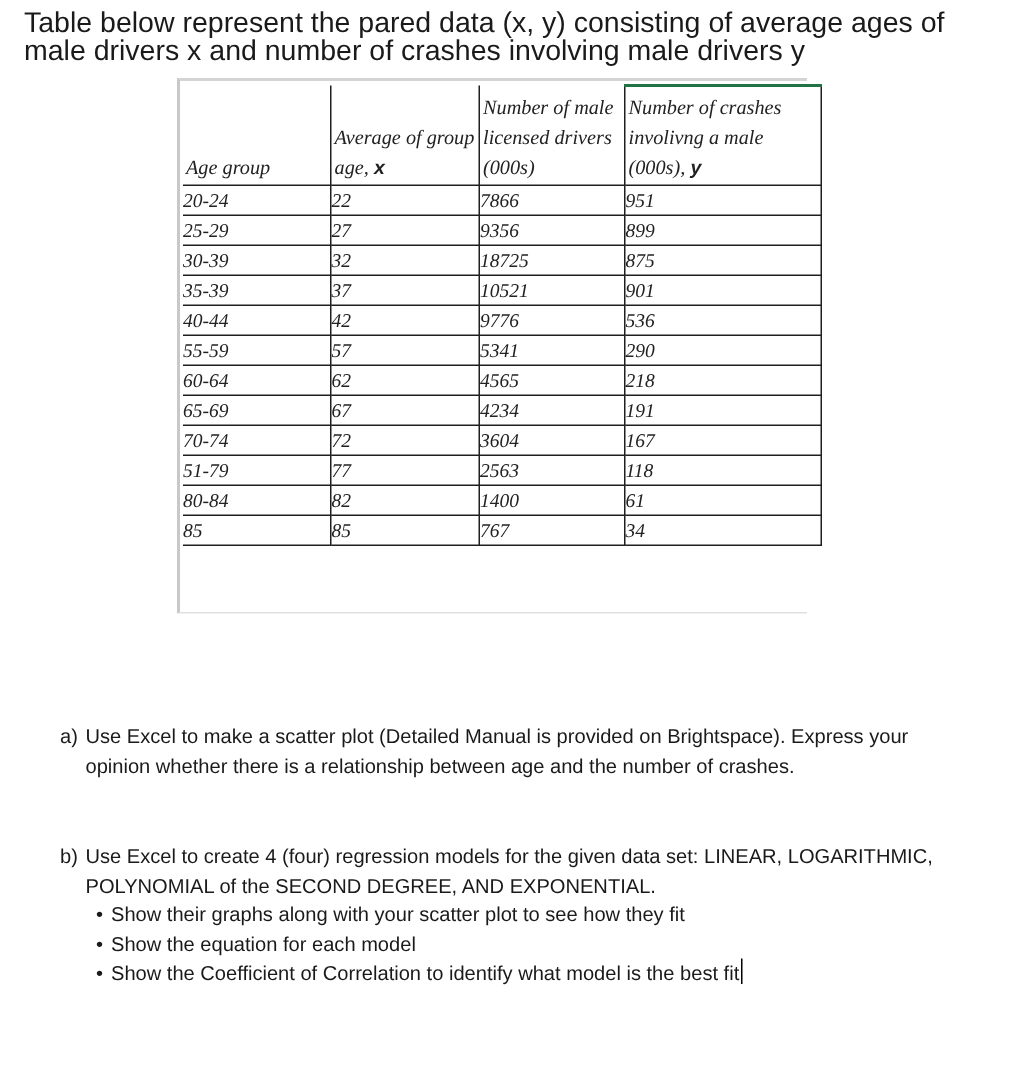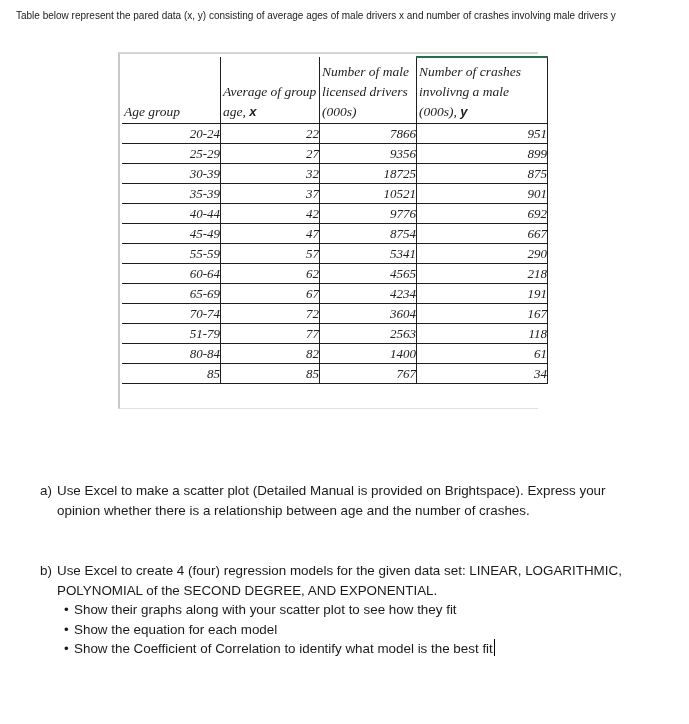--- a/index.html
+++ b/index.html
@@ -1,29 +1,29 @@
 <!DOCTYPE html>
 <html><head>
 <meta charset="utf-8">
 <style>
   html, body { margin: 0; padding: 0; background: #ffffff; }
   body { width: 689px; height: 724px; position: relative; overflow: hidden;
          font-family: "Liberation Sans", "DejaVu Sans", sans-serif; color: #1a1a1a; }
-  .intro { position: absolute; left: 16px; top: 6px; width: 640px; font-size: 10px; line-height: 19px; }
+  .intro { position: absolute; left: 16px; top: 6px; width: 640px; font-size: 19px; line-height: 19px; }
   .sheet { position: absolute; left: 118px; top: 52px; width: 418px; height: 354px;
            border-left: 2px solid #c8c8c8; border-top: 2px solid #d4d4d4; border-bottom: 1px solid #e0e0e0; }
   table.data { position: absolute; left: 122px; top: 56px; border-collapse: collapse;
                font-family: "Liberation Serif", "DejaVu Serif", serif; font-size: 13px; color: #222; }
   table.data td, table.data th { border: 1px solid #1f1f1f; padding: 0; font-style: italic; }
   table.data th { font-weight: normal; text-align: left; vertical-align: bottom; height: 64px;
                   line-height: 20px; padding: 0 2px 1px 2px; font-size: 13.5px; }
   table.data th.c1 { border-left: none; border-top: none; }
   table.data th.c2, table.data th.c3 { border-top: none; }
   table.data th.c4 { border-top: 2px solid #217346; }
-  table.data td { text-align: right; height: 19px; line-height: 19px; }
+  table.data td { text-align: left; height: 19px; line-height: 19px; }
   table.data td.c1 { border-left: none; }
   .c1 { width: 94px; } .c2 { width: 94px; } .c3 { width: 92px; } .c4 { width: 126px; }
   .var { font-family: "Liberation Sans", "DejaVu Sans", sans-serif; font-weight: bold; font-size: 13px; }
   .qa { position: absolute; left: 40px; top: 481px; width: 600px; font-size: 13.4px; line-height: 19.5px; }
   .qb { position: absolute; left: 40px; top: 561px; width: 620px; font-size: 13.4px; line-height: 19.5px; }
   .qlabel { position: absolute; left: 0; top: 0; }
   .qtext { margin-left: 17px; }
   .bullets { margin: 0; padding: 0 0 0 24px; list-style: none; }
   .bullets li { line-height: 19.5px; }
   .bullet-dot { display: inline-block; width: 10px; }
@@ -67,27 +67,21 @@
       <tr>
         <td class="c1">35-39</td>
         <td class="c2">37</td>
         <td class="c3">10521</td>
         <td class="c4">901</td>
       </tr>
       <tr>
         <td class="c1">40-44</td>
         <td class="c2">42</td>
         <td class="c3">9776</td>
-        <td class="c4">692</td>
-      </tr>
-      <tr>
-        <td class="c1">45-49</td>
-        <td class="c2">47</td>
-        <td class="c3">8754</td>
-        <td class="c4">667</td>
+        <td class="c4">536</td>
       </tr>
       <tr>
         <td class="c1">55-59</td>
         <td class="c2">57</td>
         <td class="c3">5341</td>
         <td class="c4">290</td>
       </tr>
       <tr>
         <td class="c1">60-64</td>
         <td class="c2">62</td>

